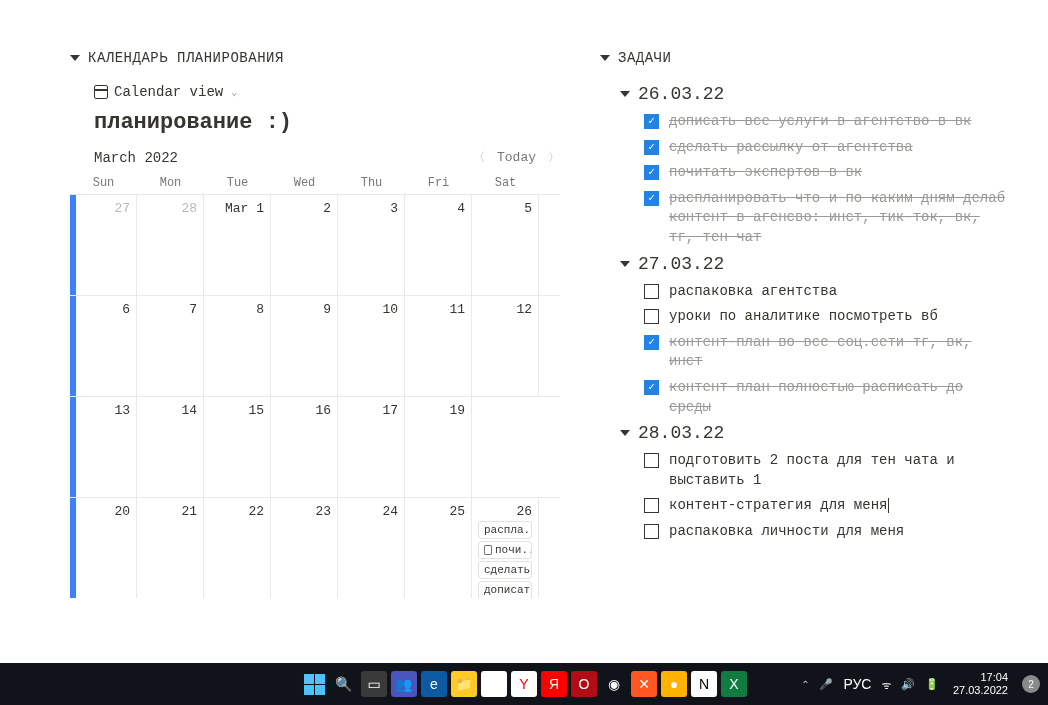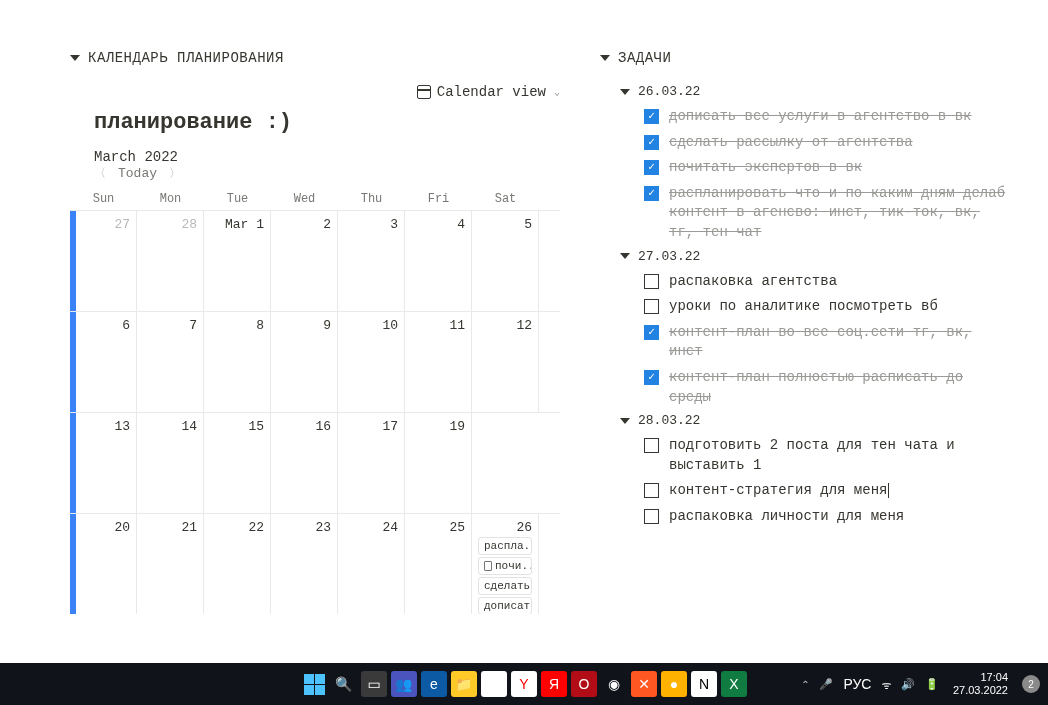--- a/index.html
+++ b/index.html
@@ -3,42 +3,42 @@
 <meta charset="utf-8">
 <style>
 * { box-sizing: border-box; margin: 0; padding: 0; }
 body { font-family: -apple-system, "Segoe UI", sans-serif; font-size: 14px; color: #37352f; background: #fff; width: 1048px; height: 705px; overflow: hidden; position: relative; }
 .content { display: flex; padding: 50px 40px 0 70px; gap: 40px; height: 663px; font-family: Liberation Mono, monospace; }
 .left { width: 490px; }
 .right { flex: 1; }
 .toggle-heading { display: flex; align-items: center; gap: 8px; margin-bottom: 18px; cursor: pointer; }
 .tri { width: 0; height: 0; border-left: 5px solid transparent; border-right: 5px solid transparent; border-top: 6px solid #37352f; }
 .heading-text { font-size: 14px; font-weight: 500; letter-spacing: 0.5px; }
-.view-selector { display: flex; align-items: center; gap: 6px; margin: 4px 0 10px 24px; color: #37352f; cursor: pointer; justify-content: flex-end; }
+.view-selector { display: flex; align-items: center; gap: 6px; margin: 4px 0 10px 24px; color: #37352f; cursor: pointer; }
 .cal-icon { width: 14px; height: 14px; border: 1.5px solid #37352f; border-radius: 2px; position: relative; }
 .cal-icon::before { content: ""; position: absolute; top: 3px; left: 0; right: 0; height: 1.5px; background: #37352f; }
 .chev { font-size: 10px; color: #888; margin-left: 2px; }
 .cal-title { font-size: 22px; font-weight: 700; margin: 0 0 14px 24px; }
-.cal-nav { display: flex; align-items: flex-start; justify-content: space-between; margin: 0 19px 6px 24px; flex-direction: column; }
+.cal-nav { display: flex; align-items: center; justify-content: space-between; margin: 0 0 6px 24px; }
 .cal-month { font-size: 14px; color: #37352f; }
 .nav-controls { display: flex; align-items: center; gap: 12px; color: #787774; font-size: 13px; }
 .nav-arrow { cursor: pointer; color: #aaa; font-size: 12px; }
 .calendar-grid { margin-left: 0; }
 .dow-row { display: flex; }
 .dow { width: 67px; text-align: center; font-size: 12px; color: #787774; padding: 4px 0; }
 .week-row { display: flex; border-top: 1px solid #e9e9e7; }
 .day-cell { width: 67px; height: 100px; border-right: 1px solid #e9e9e7; padding: 6px 6px 2px; position: relative; overflow: hidden; }
 .day-cell:first-child { border-left: 6px solid #3b82f6; }
 .day-num { font-size: 13px; text-align: right; color: #37352f; }
 .day-num.faded { color: #b9b9b7; }
 .event-chip { background: #fff; border: 1px solid #e3e2e0; border-radius: 3px; font-size: 11px; padding: 2px 5px; margin-top: 2px; white-space: nowrap; overflow: hidden; text-overflow: ellipsis; display: flex; align-items: center; gap: 3px; cursor: pointer; }
 .doc-icon { width: 8px; height: 10px; border: 1px solid #787774; border-radius: 1px; flex-shrink: 0; }
 .task-group { margin-bottom: 6px; }
 .sub-toggle { display: flex; align-items: center; gap: 8px; margin: 0 0 8px 20px; cursor: pointer; }
-.sub-toggle .date-label { font-size: 13px; color: #37352f; }
+.sub-toggle .date-label { font-size: 18px; color: #37352f; }
 .task-list { display: flex; flex-direction: column; gap: 6px; margin-left: 44px; }
 .task-item { display: flex; align-items: flex-start; gap: 10px; }
 .checkbox { width: 15px; height: 15px; flex-shrink: 0; margin-top: 2px; display: flex; align-items: center; justify-content: center; cursor: pointer; }
 .checkbox.unchecked { border: 1.5px solid #37352f; background: #fff; }
 .checkbox.checked { background: #2383e2; }
 .check-mark { color: #fff; font-size: 11px; font-weight: bold; line-height: 1; }
 .task-text { font-size: 14px; line-height: 1.4; }
 .task-text.done { text-decoration: line-through; color: #9b9a97; }
 .task-text.cursor::after { content: ""; display: inline-block; width: 1px; height: 15px; background: #37352f; vertical-align: middle; margin-left: 1px; }
 

